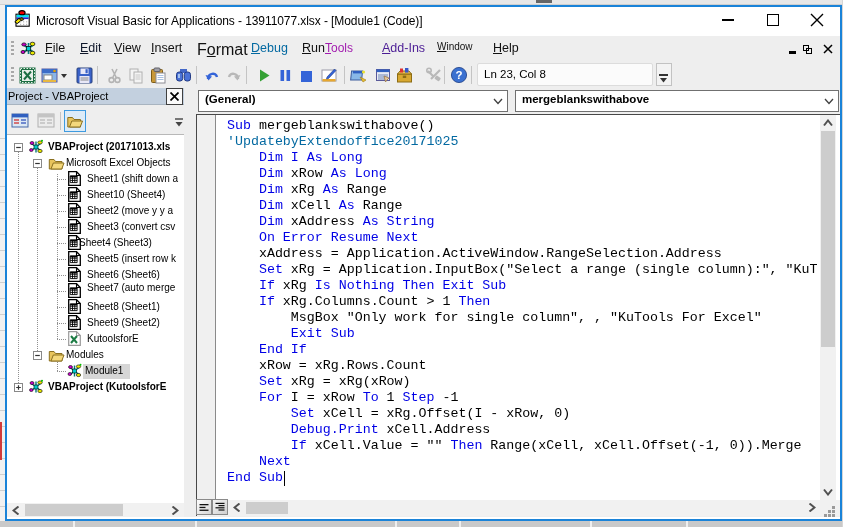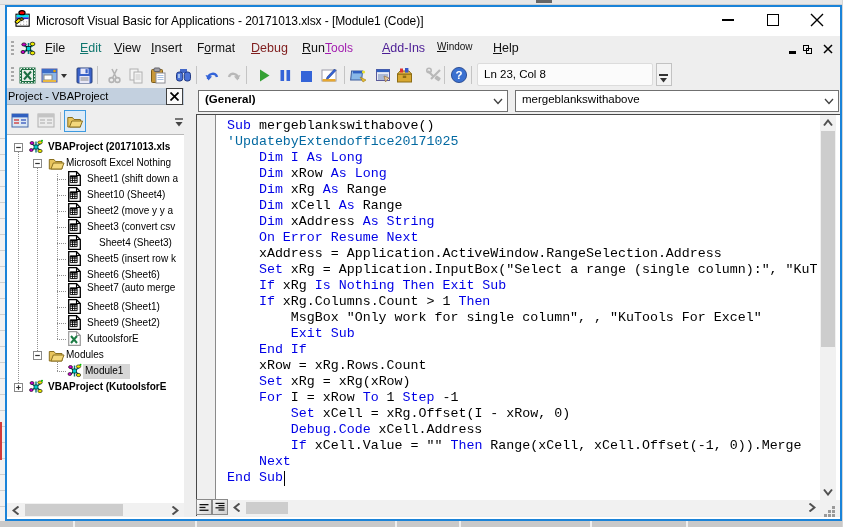--- a/index.html
+++ b/index.html
@@ -40,45 +40,45 @@
  <path d="M5.2 8.6 L8.2 7.6 L9.8 9.6 L7.2 10.8 Z" fill="#8a7000" stroke="#000" stroke-width="0.8"></path>
  <g fill="#bbb">
       <rect x="6" y="11.2" width="1.2" height="1.2"></rect>
       <rect x="9" y="11.2" width="1.2" height="1.2"></rect>
       <rect x="12" y="11.2" width="1.2" height="1.2"></rect>
       <rect x="6" y="13.8" width="1.2" height="1.2"></rect>
       <rect x="9" y="13.8" width="1.2" height="1.2"></rect>
       <rect x="12" y="13.8" width="1.2" height="1.2"></rect>
     </g>
 </svg>
-<div class="abs" style="left:36px;top:14px;font-size:12px;letter-spacing:-0.08px;color:#000">Microsoft Visual Basic for Applications - 20171013.xlsx - [Module1 (Code)]</div>
+<div class="abs" style="left:36px;top:14px;font-size:12px;letter-spacing:-0.08px;color:#000">Microsoft Visual Basic for Applications - 13911077.xlsx - [Module1 (Code)]</div>
 <div class="abs" style="left:722px;top:19px;width:12px;height:1.5px;background:#000"></div>
 <div class="abs" style="left:767px;top:14px;width:12px;height:12px;border:1.4px solid #000"></div>
 <svg class="abs" style="left:810px;top:13px" width="14" height="14" viewBox="0 0 14 14">
     <path d="M1 1 L13 13 M13 1 L1 13" stroke="#000" stroke-width="1.4"></path>
   </svg>
 
 <div class="abs" style="left:7px;top:36px;width:833px;height:26px;background:#eeeeee"></div>
 <div class="abs" style="left:11px;top:41px;width:3px;height:16px;background:repeating-linear-gradient(to bottom,#a8a8a8 0,#a8a8a8 2px,#f0f0f0 2px,#f0f0f0 4px)"></div>
 <svg class="abs" style="left:20px;top:40px" width="17" height="17" viewBox="0 0 17 17">
  <g stroke="#000" stroke-width="0.7">
  <path d="M4 5 L13 12 M13 5 L4 12 M8.5 3 L8.5 14" stroke="#008080" stroke-width="1.6"></path>
  <ellipse cx="4" cy="4.5" rx="2.2" ry="1.6" fill="#c800c8"></ellipse>
  <ellipse cx="12.5" cy="4" rx="2.4" ry="1.8" fill="#e8e800"></ellipse>
  <ellipse cx="3" cy="12" rx="2" ry="1.6" fill="#c800c8"></ellipse>
  <ellipse cx="12.5" cy="13" rx="2.4" ry="1.8" fill="#e8e800"></ellipse>
  <rect x="6.3" y="6.5" width="4.4" height="4.4" fill="#00d0d0"></rect>
  </g>
 </svg>
 <div class="abs" style="top:41px;left:45px;font-size:12.5px;color:#111"><u>F</u>ile</div>
-<div class="abs" style="top:41px;left:80px;font-size:12.5px;color:#0f766e"><u>E</u>dit</div>
+<div class="abs" style="top:41px;left:80px;font-size:12.5px;color:#0f172a"><u>E</u>dit</div>
 <div class="abs" style="top:41px;left:114px;font-size:12.5px;color:#111"><u>V</u>iew</div>
 <div class="abs" style="top:41px;left:151px;font-size:12.5px;color:#111"><u>I</u>nsert</div>
-<div class="abs" style="top:41px;left:197px;font-size:12px;color:#111">F<u>o</u>rmat</div>
-<div class="abs" style="top:41px;left:251px;font-size:12.5px;color:#7f1d1d"><u>D</u>ebug</div>
+<div class="abs" style="top:41px;left:197px;font-size:16px;color:#111">F<u>o</u>rmat</div>
+<div class="abs" style="top:41px;left:251px;font-size:12.5px;color:#0369a1"><u>D</u>ebug</div>
 <div class="abs" style="top:41px;left:302px;font-size:12.5px;color:#111"><u>R</u>un</div>
 <div class="abs" style="top:41px;left:325px;font-size:12px;color:#a21caf"><u>T</u>ools</div>
 <div class="abs" style="top:41px;left:382px;font-size:12.5px;color:#4c1d95"><u>A</u>dd-Ins</div>
 <div class="abs" style="top:41px;left:437px;font-size:10px;color:#111"><u>W</u>indow</div>
 <div class="abs" style="top:41px;left:493px;font-size:12.5px;color:#111"><u>H</u>elp</div>
 
 <div class="abs" style="left:789px;top:51px;width:7px;height:2.5px;background:#000"></div>
 <div class="abs" style="left:806px;top:48px;width:6px;height:6px;border:1.2px solid #000;background:#f0f0f0"></div>
 <div class="abs" style="left:803px;top:45px;width:6px;height:6px;border:1.2px solid #000"></div>
 <svg class="abs" style="left:823px;top:44px" width="10" height="10" viewBox="0 0 10 10">
@@ -324,41 +324,41 @@
 <svg class="abs" style="left:21px;top:5px" width="16" height="15" viewBox="0 0 15 15">
       <use href="#scatter"></use>
     </svg>
 <div class="abs" style="left:41px;top:7px;font-weight:bold">VBAProject (20171013.xls</div>
 <svg class="abs" style="left:26px;top:25px" width="9" height="9">
       <use href="#minusbox"></use>
     </svg>
 <svg class="abs" style="left:41px;top:22px" width="17" height="15" viewBox="0 0 16 15">
       <use href="#foldericon"></use>
     </svg>
-<div class="abs" style="left:59px;top:23px">Microsoft Excel Nothing</div>
+<div class="abs" style="left:59px;top:23px">Microsoft Excel Objects</div>
 <svg class="abs" style="left:61px;top:37px" width="13" height="15">
       <use href="#sheeticon"></use>
     </svg>
     <div class="abs" style="left:80px;top:39px">Sheet1 (shift down a</div>
 <svg class="abs" style="left:61px;top:53px" width="13" height="15">
       <use href="#sheeticon"></use>
     </svg>
     <div class="abs" style="left:80px;top:55px">Sheet10 (Sheet4)</div>
 <svg class="abs" style="left:61px;top:69px" width="13" height="15">
       <use href="#sheeticon"></use>
     </svg>
     <div class="abs" style="left:80px;top:71px">Sheet2 (move y y a</div>
 <svg class="abs" style="left:61px;top:85px" width="13" height="15">
       <use href="#sheeticon"></use>
     </svg>
     <div class="abs" style="left:80px;top:87px">Sheet3 (convert csv</div>
 <svg class="abs" style="left:61px;top:101px" width="13" height="15">
       <use href="#sheeticon"></use>
     </svg>
-    <div class="abs" style="left:92px;top:103px">Sheet4 (Sheet3)</div>
+    <div class="abs" style="left:72px;top:103px">Sheet4 (Sheet3)</div>
 <svg class="abs" style="left:61px;top:117px" width="13" height="15">
       <use href="#sheeticon"></use>
     </svg>
     <div class="abs" style="left:80px;top:119px">Sheet5 (insert row k</div>
 <svg class="abs" style="left:61px;top:133px" width="13" height="15">
       <use href="#sheeticon"></use>
     </svg>
     <div class="abs" style="left:80px;top:135px">Sheet6 (Sheet6)</div>
 <svg class="abs" style="left:61px;top:149px" width="13" height="15">
       <use href="#sheeticon"></use>
@@ -405,21 +405,21 @@
 <svg class="abs" style="left:171px;top:506px" width="8" height="9" viewBox="0 0 8 9">
     <path d="M1.5 0.5 L6.5 4.5 L1.5 8.5" fill="none" stroke="#505050" stroke-width="2"></path>
   </svg>
 
 <div class="abs" style="left:198px;top:90px;width:310px;height:22px;background:#fff;border:1px solid #707070"></div>
 <div class="abs" style="left:205px;top:93px;font-size:11.5px;font-weight:bold;color:#000">(General)</div>
 <svg class="abs" style="left:493px;top:98px" width="10" height="7" viewBox="0 0 10 7">
     <path d="M1 1 L5 5.5 L9 1" fill="none" stroke="#404040" stroke-width="1.3"></path>
   </svg>
 <div class="abs" style="left:515px;top:90px;width:324px;height:22px;background:#fff;border:1px solid #707070"></div>
-<div class="abs" style="left:522px;top:93px;font-size:11.5px;font-weight:normal;color:#000">mergeblankswithabove</div>
+<div class="abs" style="left:522px;top:93px;font-size:11.5px;font-weight:bold;color:#000">mergeblankswithabove</div>
 <svg class="abs" style="left:824px;top:98px" width="10" height="7" viewBox="0 0 10 7">
     <path d="M1 1 L5 5.5 L9 1" fill="none" stroke="#404040" stroke-width="1.3"></path>
   </svg>
 
 <div class="abs" style="left:196px;top:114px;width:644px;height:402px;background:#fff;border-left:1px solid #484848;border-top:1px solid #484848"></div>
 
 <div class="abs" style="left:197px;top:115px;width:19px;height:385px;background:#f0f0f0;border-right:1px solid #8a8a8a"></div>
 
 <div class="abs" style="left:217px;top:115px;width:603px;height:385px;overflow:hidden;background:#fff">
 <pre id="code" style="margin:0;position:absolute;left:10px;top:3px;font-family:'Liberation Mono',monospace;font-size:13.3px;line-height:16px;color:#000"><span class="kw">Sub</span> mergeblankswithabove()
@@ -434,21 +434,21 @@
     <span class="kw">Set</span> xRg = Application.InputBox("Select a range (single column):", "KuT
     <span class="kw">If</span> xRg <span class="kw">Is Nothing Then Exit Sub</span>
     <span class="kw">If</span> xRg.Columns.Count &gt; 1 <span class="kw">Then</span>
         MsgBox "Only work for single column", , "KuTools For Excel"
         <span class="kw">Exit Sub</span>
     <span class="kw">End If</span>
     xRow = xRg.Rows.Count
     <span class="kw">Set</span> xRg = xRg(xRow)
     <span class="kw">For</span> I = xRow <span class="kw">To</span> 1 <span class="kw">Step</span> -1
         <span class="kw">Set</span> xCell = xRg.Offset(I - xRow, 0)
-        <span class="kw">Debug.Code</span> xCell.Address
+        <span class="kw">Debug.Print</span> xCell.Address
         <span class="kw">If</span> xCell.Value = "" <span class="kw">Then</span> Range(xCell, xCell.Offset(-1, 0)).Merge
     <span class="kw">Next</span>
 <span class="kw">End Sub</span></pre>
 </div>
 
 <div class="abs" style="left:284px;top:471px;width:1.3px;height:15px;background:#000"></div>
 
 <div class="abs" style="left:820px;top:115px;width:16px;height:385px;background:#f1f1f1"></div>
 <svg class="abs" style="left:823px;top:119px" width="10" height="8" viewBox="0 0 10 8">
     <path d="M1 6.5 L5 1.5 L9 6.5" fill="none" stroke="#505050" stroke-width="2"></path>

